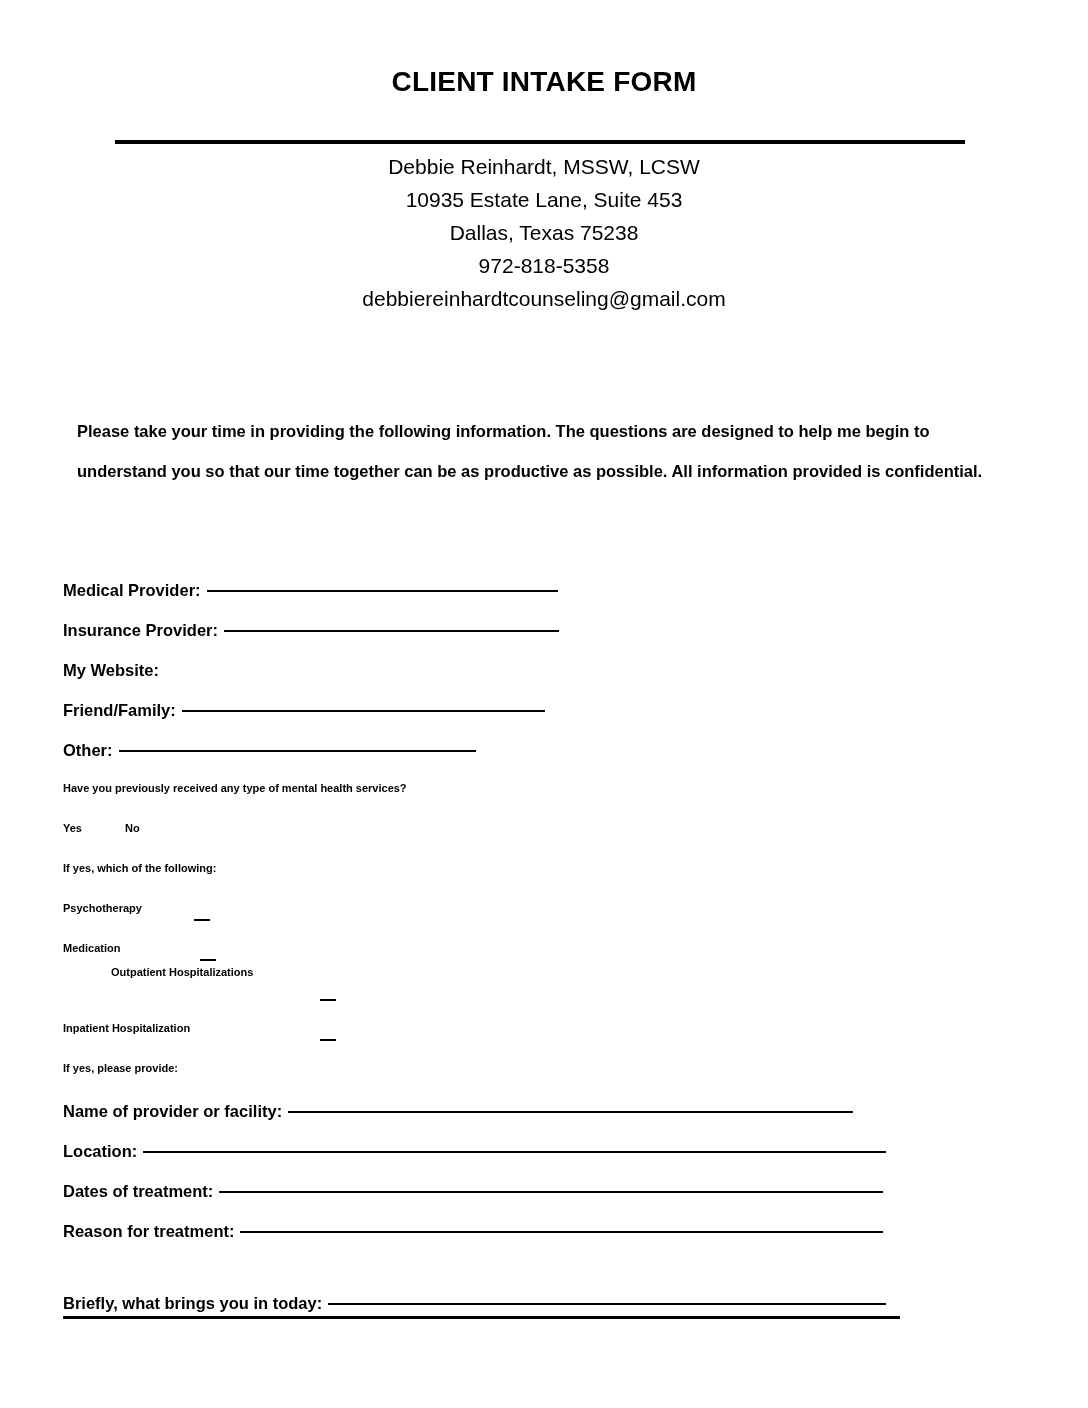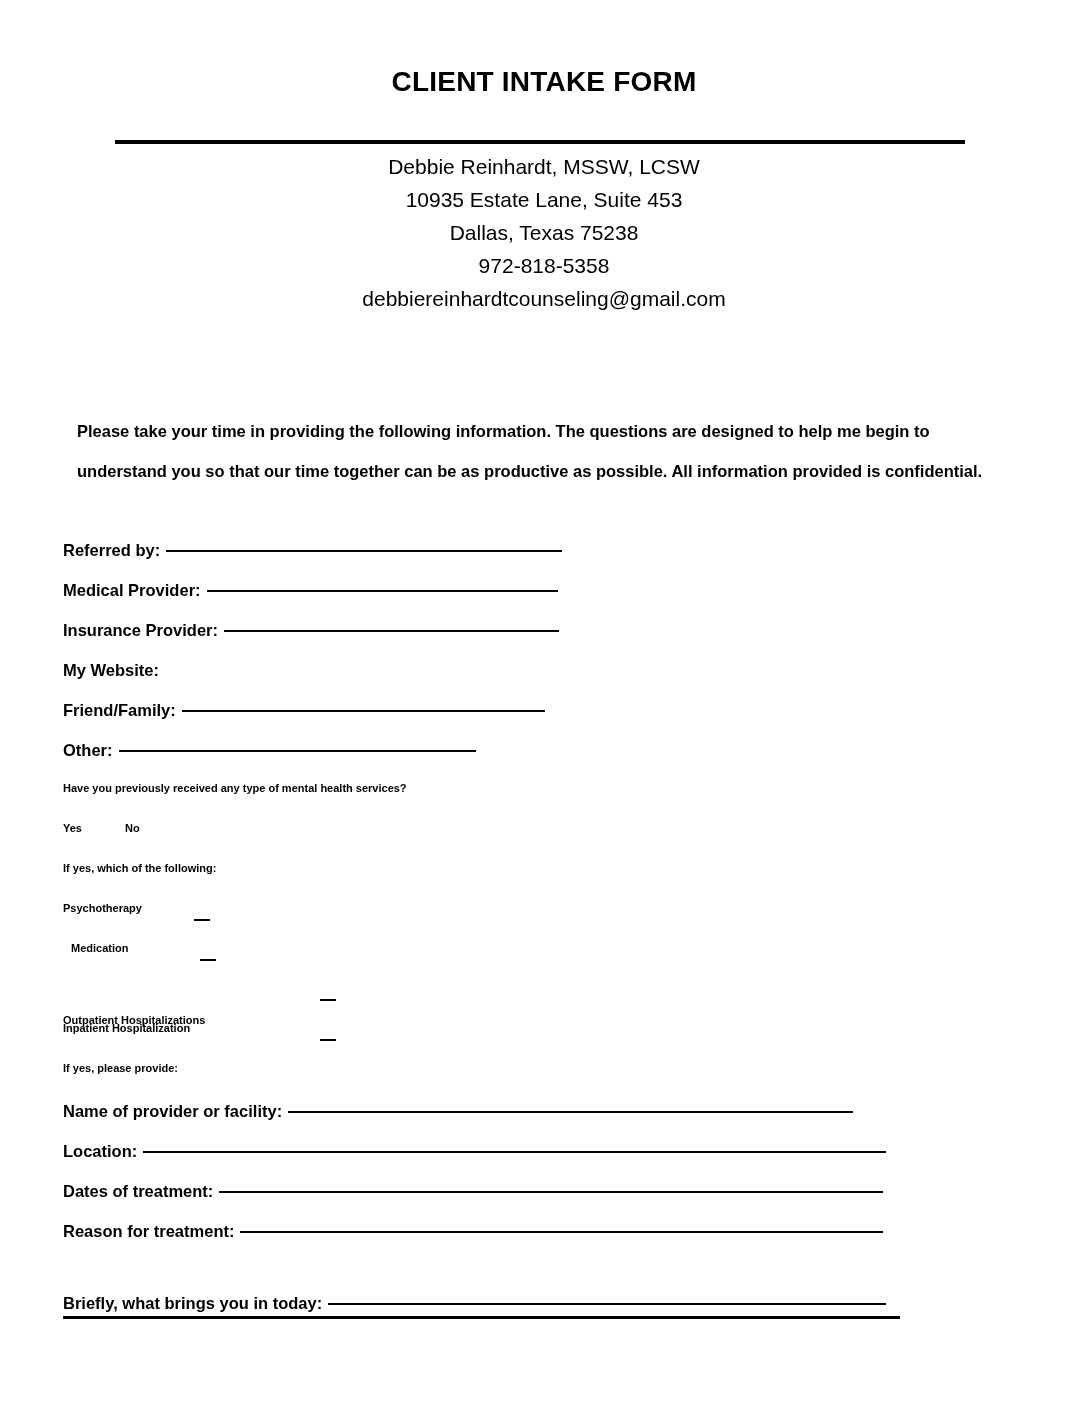--- a/index.html
+++ b/index.html
@@ -128,23 +128,20 @@
     <div class="hline">10935 Estate Lane, Suite 453</div>
     <div class="hline">Dallas, Texas 75238</div>
     <div class="hline">972-818-5358</div>
     <div class="hline">debbiereinhardtcounseling@gmail.com</div>
   </div>
 
 
   <div class="intro-line" style="top:422px;">Please take your time in providing the following information. The questions are designed to help me begin to</div>
   <div class="intro-line" style="top:462px;">understand you so that our time together can be as productive as possible. All information provided is confidential.</div>
 
-  <div class="field-row" style="top:541px;">
-    <span class="label">Referred by:</span><span class="blank" style="width:396px;"></span>
-  </div>
 
   <div class="field-row" style="top:581px;">
     <span class="label">Medical Provider:</span><span class="blank" style="width:351px;"></span>
   </div>
 
   <div class="field-row" style="top:621px;">
     <span class="label">Insurance Provider:</span><span class="blank" style="width:335px;"></span>
   </div>
 
   <div class="field-row" style="top:661px;">
@@ -162,24 +159,24 @@
   <div class="body-line" style="top:782px;">Have you previously received any type of mental health services?</div>
 
   <div class="body-line" style="top:822px;">Yes</div>
   <div class="body-line" style="left:125px; top:822px;">No</div>
 
   <div class="body-line" style="top:862px;">If yes, which of the following:</div>
 
   <div class="body-line" style="top:902px;">Psychotherapy</div>
   <div class="tick-blank" style="left:194px; top:919px;"></div>
 
-  <div class="body-line" style="top:942px;margin-left:8px;">Medication</div>
+  <div class="body-line" style="top:942px;">Medication</div>
   <div class="tick-blank" style="left:200px; top:959px;"></div>
 
-  <div class="body-line" style="top:1014px;">Outpatient Hospitalizations</div>
+  <div class="body-line" style="top:966px;margin-left:48px;">Outpatient Hospitalizations</div>
   <div class="tick-blank" style="left:320px; top:999px;"></div>
 
   <div class="body-line" style="top:1022px;">Inpatient Hospitalization</div>
   <div class="tick-blank" style="left:320px; top:1039px;"></div>
 
   <div class="body-line" style="top:1062px;">If yes, please provide:</div>
 
   <div class="field-row" style="top:1102px;">
     <span class="label">Name of provider or facility:</span><span class="blank" style="width:565px;"></span>
   </div>

